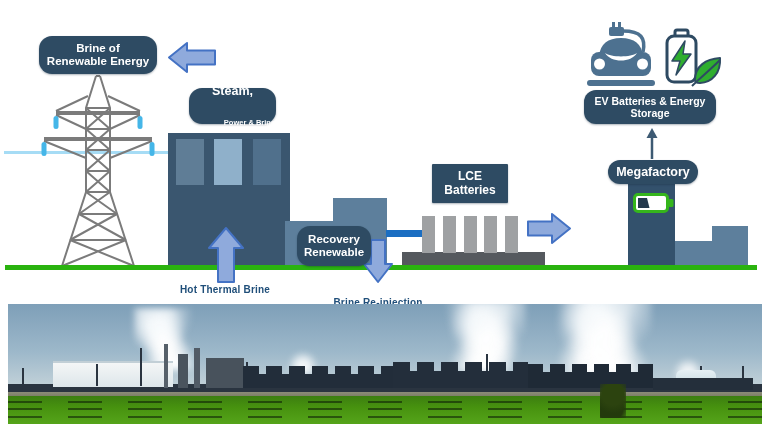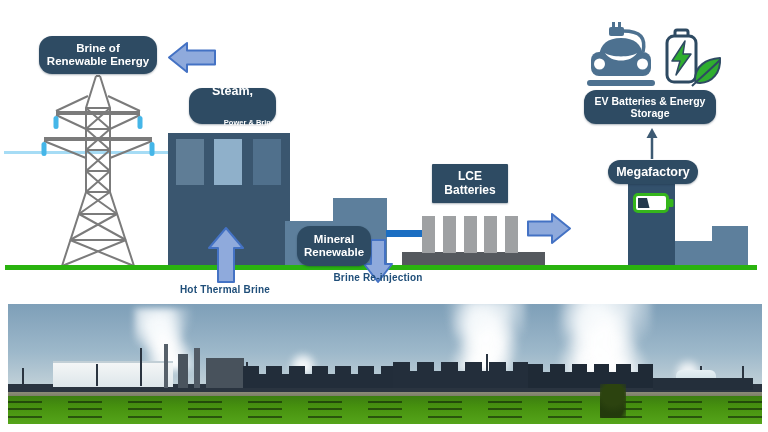--- a/index.html
+++ b/index.html
@@ -97,37 +97,37 @@
 
   <div class="abs navy-box" style="left:39px;top:36px;width:118px;height:38px;font-size:11.5px;">
     <span>Brine of</span>
     <span>Renewable Energy</span>
   </div>
   <div class="abs navy-box" style="left:189px;top:88px;width:87px;height:36px;font-size:12.5px;gap:21px;">
     <span>Steam,</span>
     <span style="font-size:7.5px;margin-left:34px;">Power &amp; Brine</span>
   </div>
   <div class="abs navy-box" style="left:297px;top:226px;width:74px;height:40px;font-size:11.5px;">
-    <span>Mineral</span>
+    <span>Recovery</span>
     <span>Renewable</span>
   </div>
   <div class="abs navy-box" style="left:432px;top:164px;width:76px;height:39px;font-size:12px;border-radius:1px;">
     <span>LCE</span>
     <span>Batteries</span>
   </div>
   <div class="abs navy-box" style="left:608px;top:160px;width:90px;height:24px;font-size:12.5px;border-radius:12px;">
     <span>Megafactory</span>
   </div>
   <div class="abs navy-box" style="left:584px;top:90px;width:132px;height:34px;font-size:10.5px;border-radius:12px;">
     <span>EV Batteries &amp; Energy</span>
     <span>Storage</span>
   </div>
 
   <div class="abs flow-label" style="left:145px;top:284px;width:160px;">Hot Thermal Brine</div>
-  <div class="abs flow-label" style="left:300px;top:272px;width:156px;">Brine Re-injection</div>
+  <div class="abs flow-label" style="left:300px;top:297px;width:156px;text-decoration:underline;">Brine Re-injection</div>
 
   <svg class="abs" style="left:585px;top:22px;" width="72" height="66" viewBox="0 0 72 66">
     <g fill="#4d7190">
       <rect x="27" y="0" width="3" height="6"></rect>
       <rect x="33" y="0" width="3" height="6"></rect>
       <rect x="24" y="5" width="15" height="9" rx="2"></rect>
     </g>
     <path d="M38,9 C56,9 61,16 58,30" fill="none" stroke="#4d7190" stroke-width="3.5"></path>
     <path d="M14,34 Q16,16 36,16 Q56,16 58,34 Z" fill="#4d7190"></path>
     <rect x="6" y="30" width="60" height="24" rx="8" fill="#4d7190"></rect>

